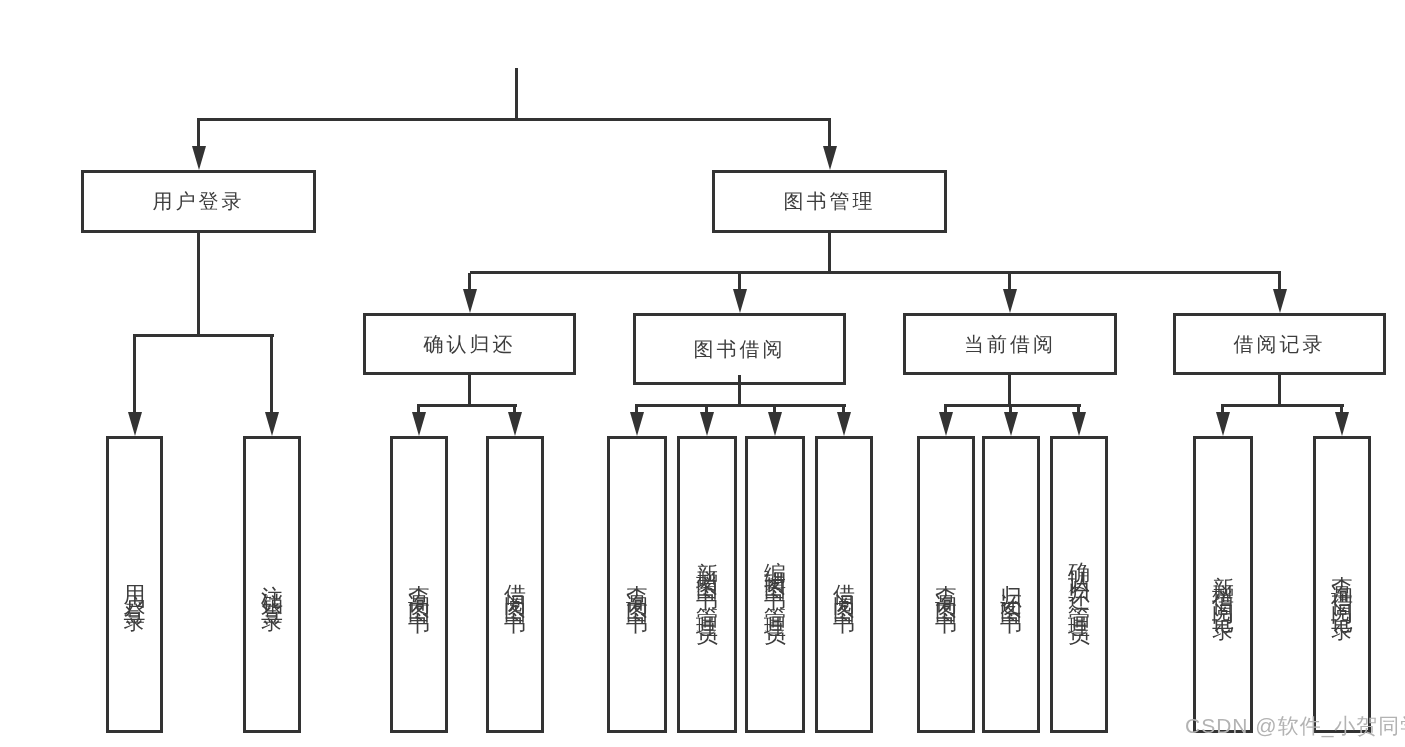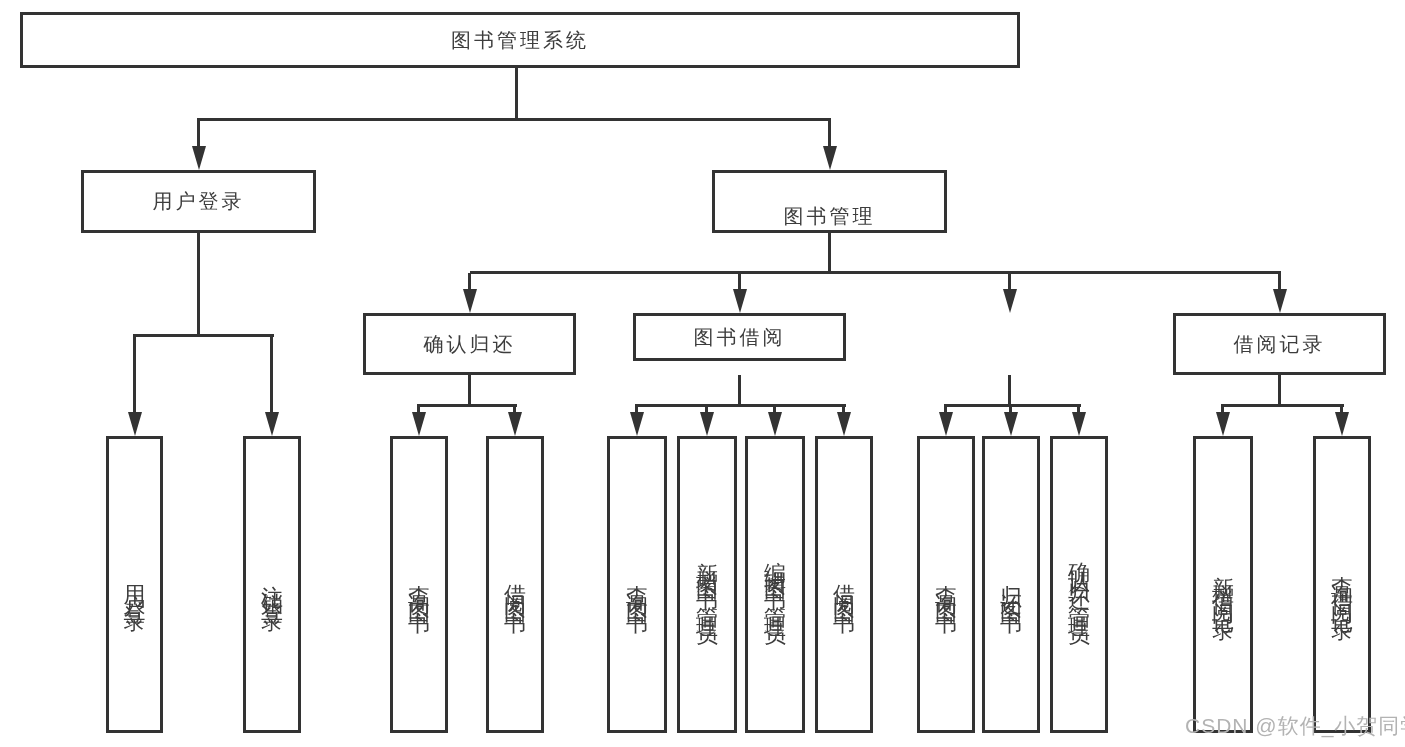--- a/index.html
+++ b/index.html
@@ -37,35 +37,32 @@
   .watermark{
     position:absolute;left:1185px;top:712px;font-size:21px;letter-spacing:1px;
     color:var(--wm);white-space:nowrap;z-index:10;
   }
 </style>
 </head>
 <body>
 
 <div id="stage">
 
-  <div class="hbox" style="left:20px;top:12px;width:1000px;height:56px;">
-    <span>图书管理系统</span>
-  </div>
 
   <div class="line" style="left:515px;top:68px;width:3px;height:53px;"></div>
   <div class="line" style="left:197px;top:118px;width:634px;height:3px;"></div>
   <div class="line" style="left:197px;top:118px;width:3px;height:30px;"></div>
   <div class="tri" style="left:192px;top:146px;"></div>
   <div class="line" style="left:828px;top:118px;width:3px;height:30px;"></div>
   <div class="tri" style="left:823px;top:146px;"></div>
 
   <div class="hbox" style="left:81px;top:170px;width:235px;height:63px;">
     <span>用户登录</span>
   </div>
-  <div class="hbox" style="left:712px;top:170px;width:235px;height:63px;align-items:flex-end;">
+  <div class="hbox" style="left:712px;top:170px;width:235px;height:63px;">
     <span>图书管理</span>
   </div>
 
   <div class="line" style="left:197px;top:233px;width:3px;height:104px;"></div>
   <div class="line" style="left:133px;top:334px;width:141px;height:3px;"></div>
   <div class="line" style="left:133px;top:336px;width:3px;height:78px;"></div>
   <div class="tri" style="left:128px;top:412px;"></div>
   <div class="line" style="left:270px;top:336px;width:3px;height:78px;"></div>
   <div class="tri" style="left:265px;top:412px;"></div>
 
@@ -76,22 +73,25 @@
   <div class="line" style="left:738px;top:273px;width:3px;height:18px;"></div>
   <div class="tri" style="left:733px;top:289px;"></div>
   <div class="line" style="left:1008px;top:273px;width:3px;height:18px;"></div>
   <div class="tri" style="left:1003px;top:289px;"></div>
   <div class="line" style="left:1278px;top:273px;width:3px;height:18px;"></div>
   <div class="tri" style="left:1273px;top:289px;"></div>
 
   <div class="hbox" style="left:363px;top:313px;width:213px;height:62px;">
     <span>确认归还</span>
   </div>
-  <div class="hbox" style="left:633px;top:313px;width:213px;height:48px;">
+  <div class="hbox" style="left:633px;top:313px;width:213px;height:72px;">
     <span>图书借阅</span>
+  </div>
+  <div class="hbox" style="left:903px;top:313px;width:214px;height:62px;">
+    <span>当前借阅</span>
   </div>
   <div class="hbox" style="left:1173px;top:313px;width:213px;height:62px;">
     <span>借阅记录</span>
   </div>
 
   <div class="line" style="left:468px;top:375px;width:3px;height:32px;"></div>
   <div class="line" style="left:417px;top:404px;width:100px;height:3px;"></div>
   <div class="line" style="left:417px;top:406px;width:3px;height:8px;"></div>
   <div class="tri" style="left:412px;top:412px;"></div>
   <div class="line" style="left:513px;top:406px;width:3px;height:8px;"></div>

